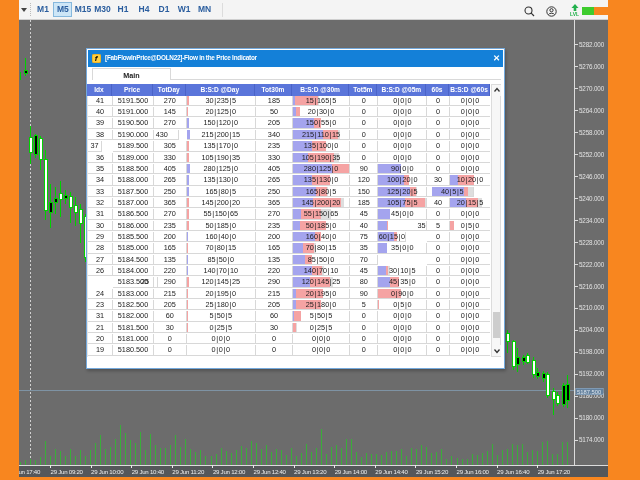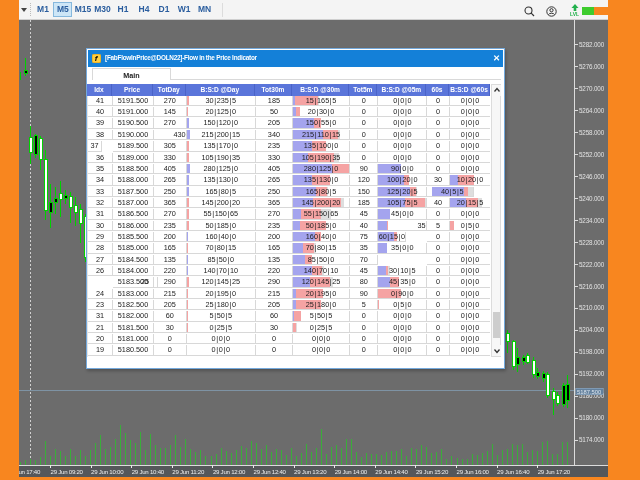--- a/index.html
+++ b/index.html
@@ -365,21 +365,21 @@
             <div class="td" style="left:168.0px;width:36.9px;">205</div>
             <div class="td" style="left:204.9px;width:57.4px;background:linear-gradient(to right,#a4a4ee 0,#a4a4ee 20.9px,#f5a3a3 20.9px,#f5a3a3 28.5px,#dedede 28.5px,#dedede 28.5px,#fff 28.5px,#fff 100%);">150 | 55 | 0</div>
             <div class="td" style="left:262.3px;width:28.1px;">0</div>
             <div class="td" style="left:290.4px;width:48.9px;">0 | 0 | 0</div>
             <div class="td" style="left:339.3px;width:22.5px;">0</div>
             <div class="td" style="left:361.8px;width:41.5px;">0 | 0 | 0</div>
           </div>
 <div class="tr" style="top:34.05px">
             <div class="td" style="left:0.0px;width:25.0px;">38</div>
             <div class="td" style="left:25.0px;width:41.0px;">5190.000</div>
-            <div class="td" style="left:66.0px;width:32.6px;text-align:right;">430</div>
+            <div class="td" style="left:58px;width:32.6px;">430</div>
             <div class="td" style="left:98.6px;width:69.4px;background:linear-gradient(to right,#a4a4ee 0,#a4a4ee 3.0px,#fff 3.0px,#fff 100%);">215 | 200 | 15</div>
             <div class="td" style="left:168.0px;width:36.9px;">340</div>
             <div class="td" style="left:204.9px;width:57.4px;background:linear-gradient(to right,#a4a4ee 0,#a4a4ee 29.9px,#f5a3a3 29.9px,#f5a3a3 45.3px,#dedede 45.3px,#dedede 47.3px,#fff 47.3px,#fff 100%);">215 | 110 | 15</div>
             <div class="td" style="left:262.3px;width:28.1px;">0</div>
             <div class="td" style="left:290.4px;width:48.9px;">0 | 0 | 0</div>
             <div class="td" style="left:339.3px;width:22.5px;">0</div>
             <div class="td" style="left:361.8px;width:41.5px;">0 | 0 | 0</div>
           </div>
 <div class="tr" style="top:45.40px">
             <div class="td" style="left:0.0px;width:14px;">37</div>

